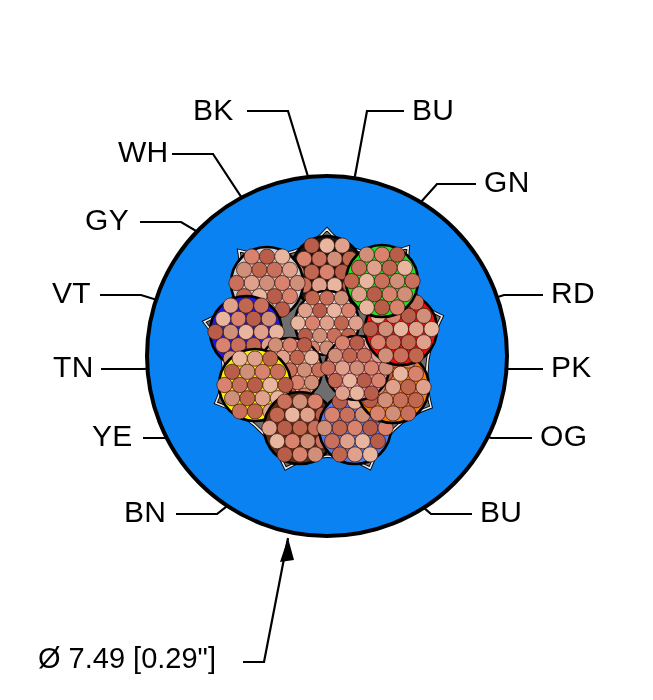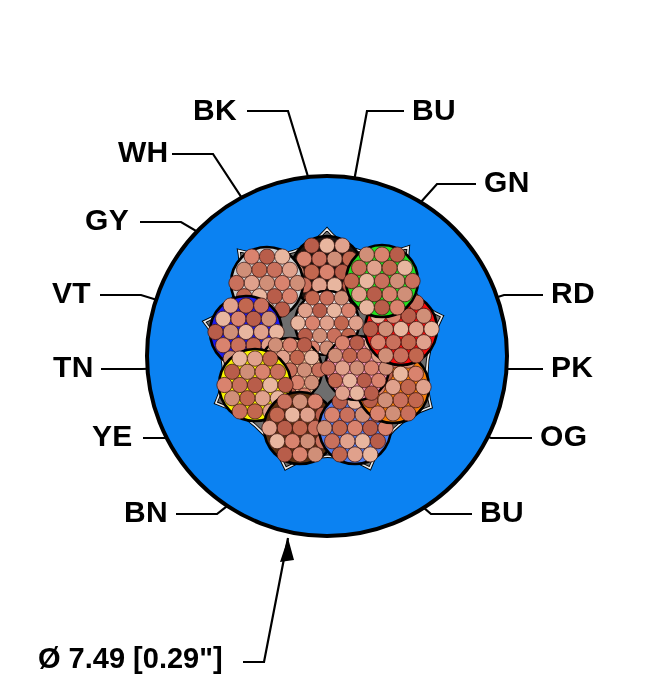--- a/index.html
+++ b/index.html
@@ -13,21 +13,20 @@
     position: relative;
     font-family: "Liberation Sans", sans-serif;
     overflow: hidden;
   }
   #diagram-root {
     position: absolute;
     left: 0;
     top: 0;
     width: 653px;
     height: 564px;
-    font-weight: bold;
   }
   svg.cable-svg {
     display: block;
     width: 653px;
     height: 700px;
   }
   .leader-line {
     stroke: #000000;
     stroke-width: 2.2;
     fill: none;

